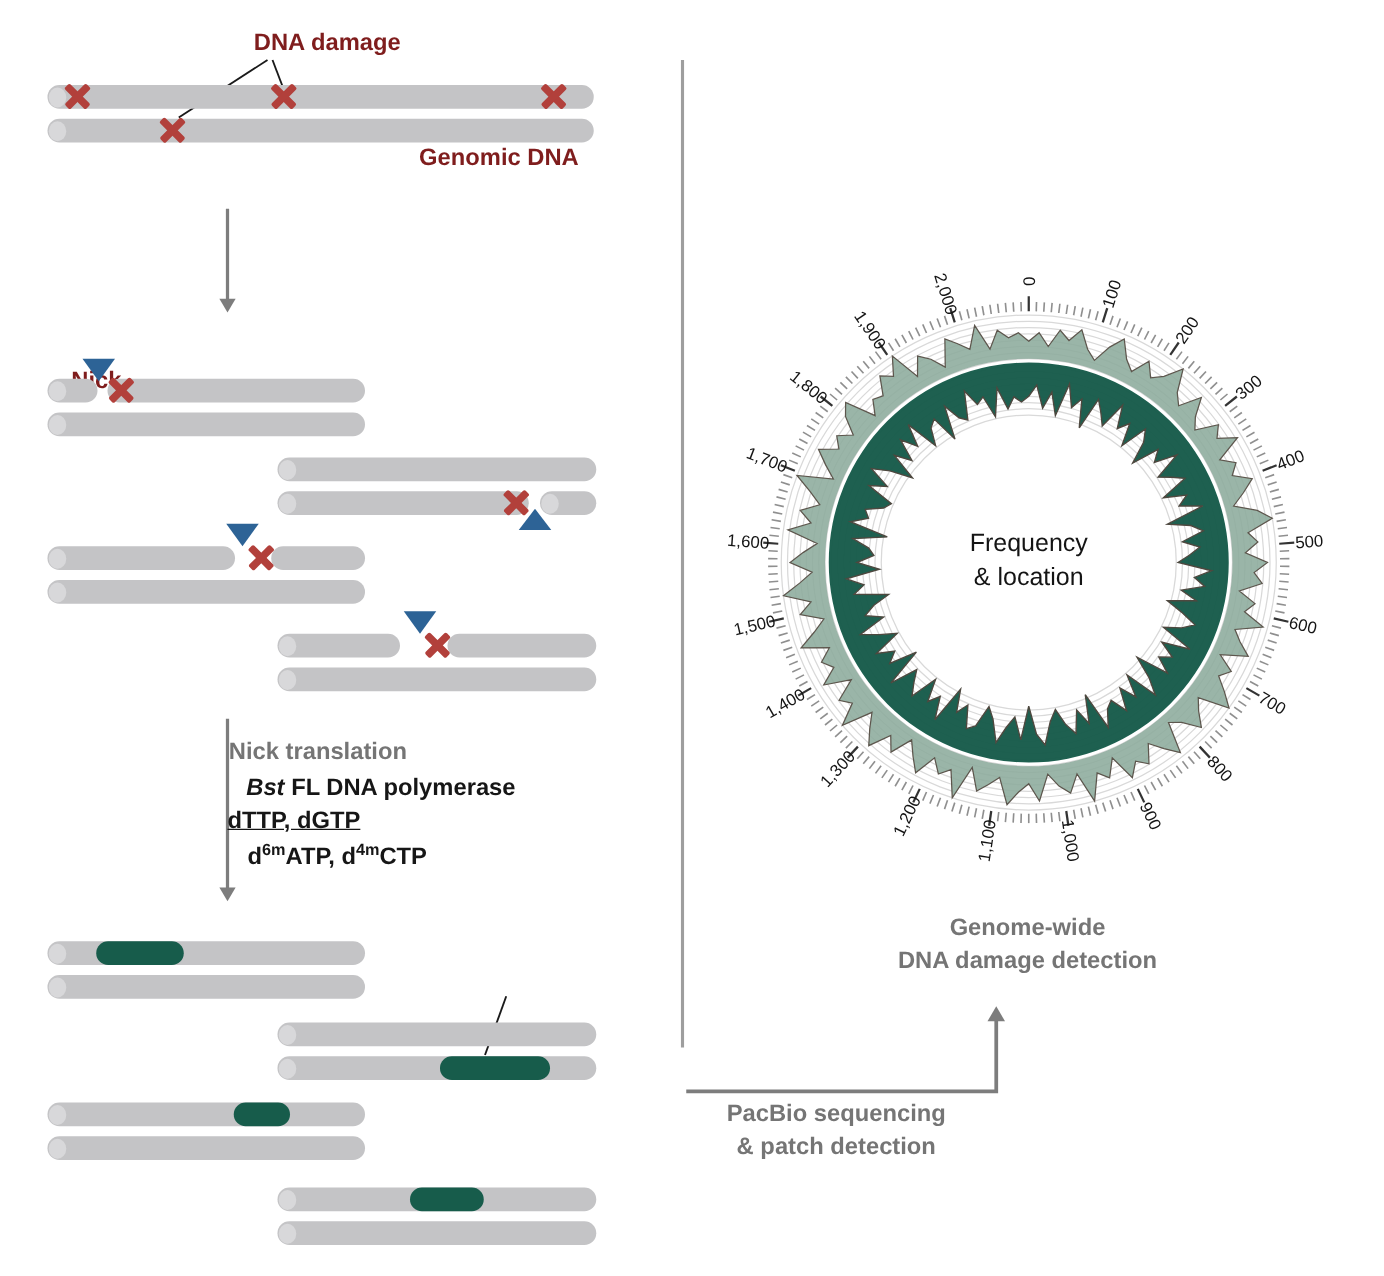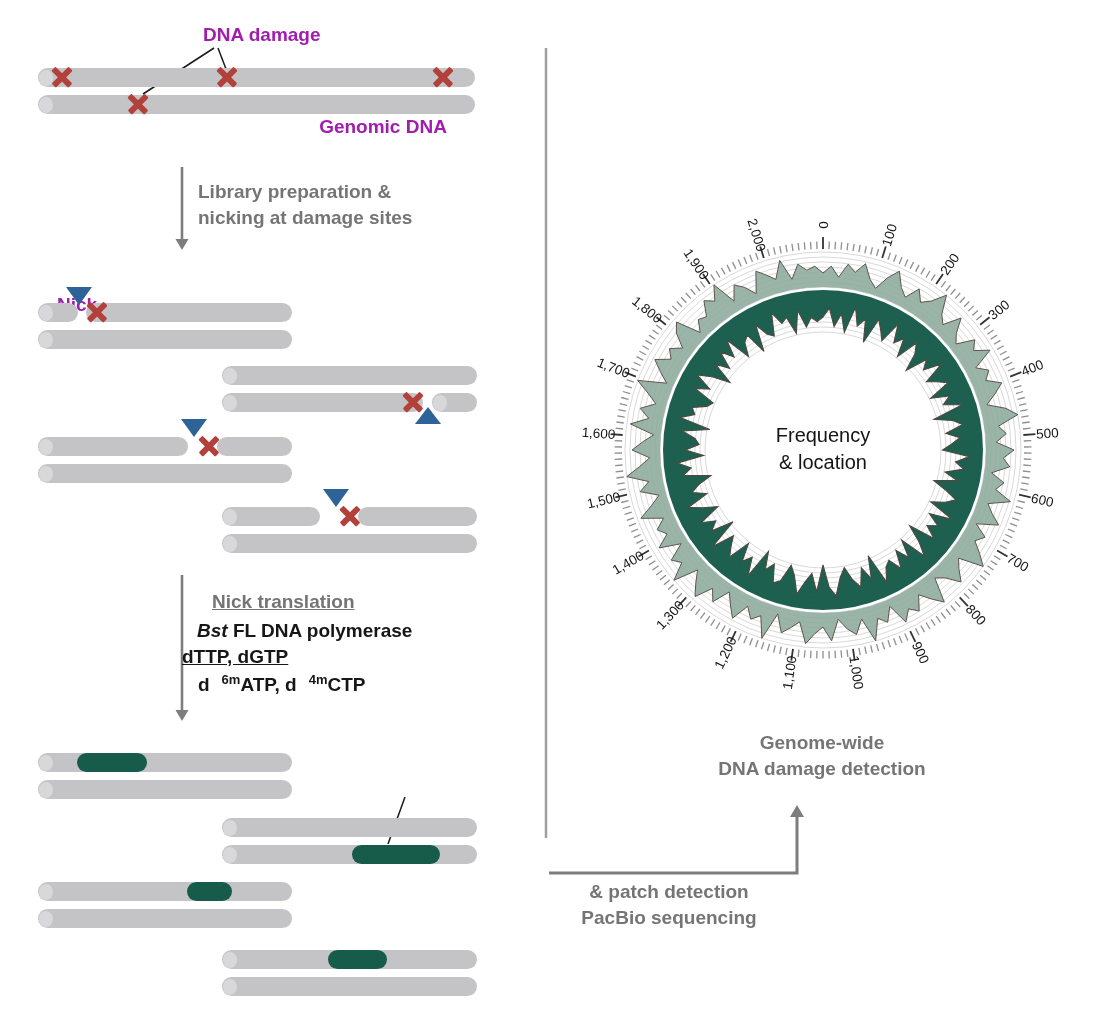--- a/index.html
+++ b/index.html
@@ -12,27 +12,27 @@
   .patch{position:absolute;height:19px;border-radius:9.5px;background:var(--patch,#175c4b);}
   .xmark{position:absolute;width:20px;height:20px;}
   .xmark i{position:absolute;left:50%;top:50%;width:24px;height:5.5px;border-radius:1.5px;
            background:var(--red,#b2403b);}
   .xmark i.a{transform:translate(-50%,-50%) rotate(45deg);}
   .xmark i.b{transform:translate(-50%,-50%) rotate(-45deg);}
   .tri-down{position:absolute;width:0;height:0;border-left:13px solid transparent;
             border-right:13px solid transparent;border-top:18px solid var(--blue,#2d6396);}
   .tri-up{position:absolute;width:0;height:0;border-left:13px solid transparent;
           border-right:13px solid transparent;border-bottom:17px solid var(--blue,#2d6396);}
-  .lbl-black{position:absolute;color:#a21caf;font-weight:700;font-size:19px;white-space:nowrap;}
+  .lbl-black{position:absolute;color:#7f1d1d;font-weight:700;font-size:19px;white-space:nowrap;}
   .lbl-gray{position:absolute;color:var(--graytext,#757575);font-weight:700;font-size:19px;
             line-height:26px;white-space:nowrap;}
   .center-text{text-align:center;}
   .overlay{position:absolute;left:0;top:0;pointer-events:none;}
   .nucl{position:absolute;color:#161616;font-weight:700;font-size:19px;white-space:nowrap;}
-  .nucl sup{font-size:13px;margin-left:12px;}
+  .nucl sup{font-size:13px;}
   .circos-center{position:absolute;color:#141414;font-weight:500;font-size:20px;line-height:27px;
                  text-align:center;}
 </style>
 </head>
 <body>
 
 <div class="canvas">
 
   <svg class="overlay" width="1107" height="1021">
     <line x1="214" y1="48" x2="143" y2="94" stroke="#1a1a1a" stroke-width="1.5"></line>
@@ -71,26 +71,22 @@
     </div>
   <div class="xmark" style="left:433px;top:67px;">
       <i class="a"></i>
       <i class="b"></i>
     </div>
   <div class="xmark" style="left:128px;top:94px;">
       <i class="a"></i>
       <i class="b"></i>
     </div>
 
-  <div class="lbl-black" style="left:303px;top:116px;width:160px;text-align:center;">Genomic DNA</div>
-
-  <div class="lbl-gray" style="left:198px;top:179px;">
-    <div>Library preparation &amp;</div>
-    <div>nicking at damage sites</div>
-  </div>
+  <div class="lbl-black" style="left:303px;top:116px;width:160px;text-align:right;">Genomic DNA</div>
+
 
   <div class="lbl-black" style="left:57px;top:258px;margin-top:36px;">Nick</div>
 
   <div class="tri-down" style="left:66px;top:287px;"></div>
   <div class="strand" style="left:38px;top:303px;width:40px;">
       <span class="cap"></span>
     </div>
   <div class="strand" style="left:86px;top:303px;width:206px;"></div>
   <div class="xmark" style="left:87px;top:302px;">
       <i class="a"></i>
@@ -134,21 +130,21 @@
     </div>
   <div class="strand" style="left:358px;top:507px;width:119px;"></div>
   <div class="xmark" style="left:340px;top:506px;">
       <i class="a"></i>
       <i class="b"></i>
     </div>
   <div class="strand" style="left:222px;top:534px;width:255px;">
       <span class="cap"></span>
     </div>
 
-  <div class="lbl-gray" style="left:212px;top:589px;text-decoration:underline;">Nick translation</div>
+  <div class="lbl-gray" style="left:183px;top:589px;">Nick translation</div>
   <div class="nucl" style="left:197px;top:620px;"><i>Bst</i><span> FL DNA polymerase</span></div>
   <div class="nucl" style="left:182px;top:646px;text-decoration:underline;">dTTP, dGTP</div>
   <div class="nucl" style="left:198px;top:672px;"><span>d</span><sup>6m</sup><span>ATP, d</span><sup>4m</sup><span>CTP</span></div>
 
 
   <div class="strand" style="left:38px;top:753px;width:254px;">
       <span class="cap"></span>
     </div>
   <div class="patch" style="left:77px;top:753px;width:70px;"></div>
   <div class="strand" style="left:38px;top:780px;width:254px;">
@@ -448,17 +444,17 @@
     <div>Frequency</div>
     <div>&amp; location</div>
   </div>
 
   <div class="lbl-gray center-text" style="left:672px;top:730px;width:300px;">
     <div>Genome-wide</div>
     <div>DNA damage detection</div>
   </div>
 
   <div class="lbl-gray center-text" style="left:544px;top:879px;width:250px;">
+    <div>PacBio sequencing</div>
     <div>&amp; patch detection</div>
-    <div>PacBio sequencing</div>
   </div>
 
 </div>
 
 </body></html>

